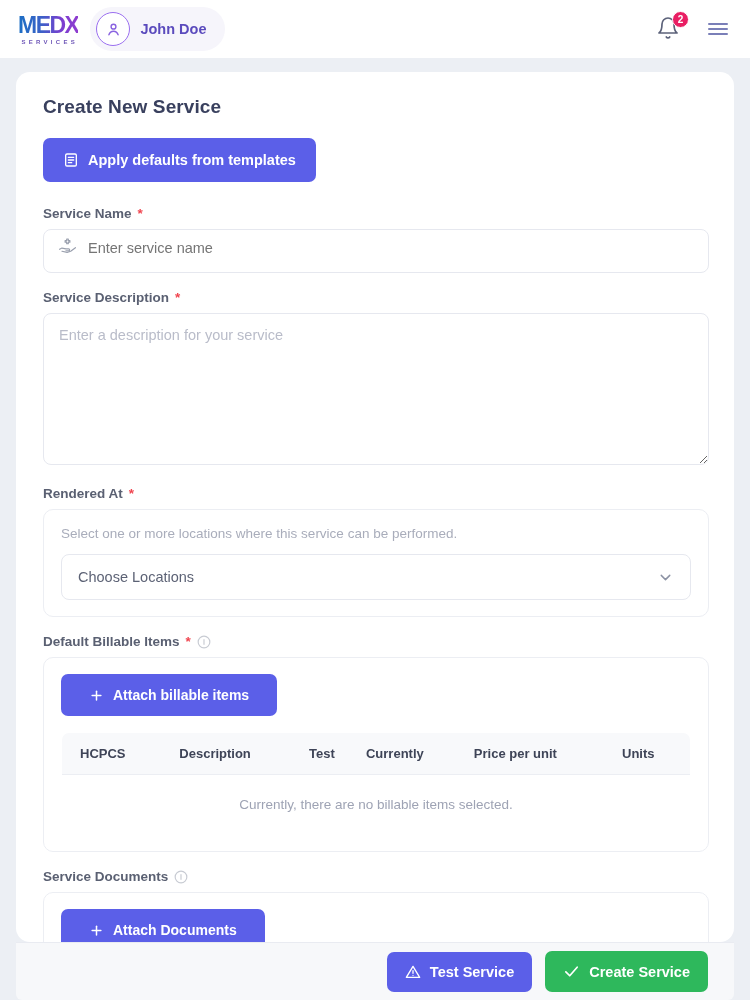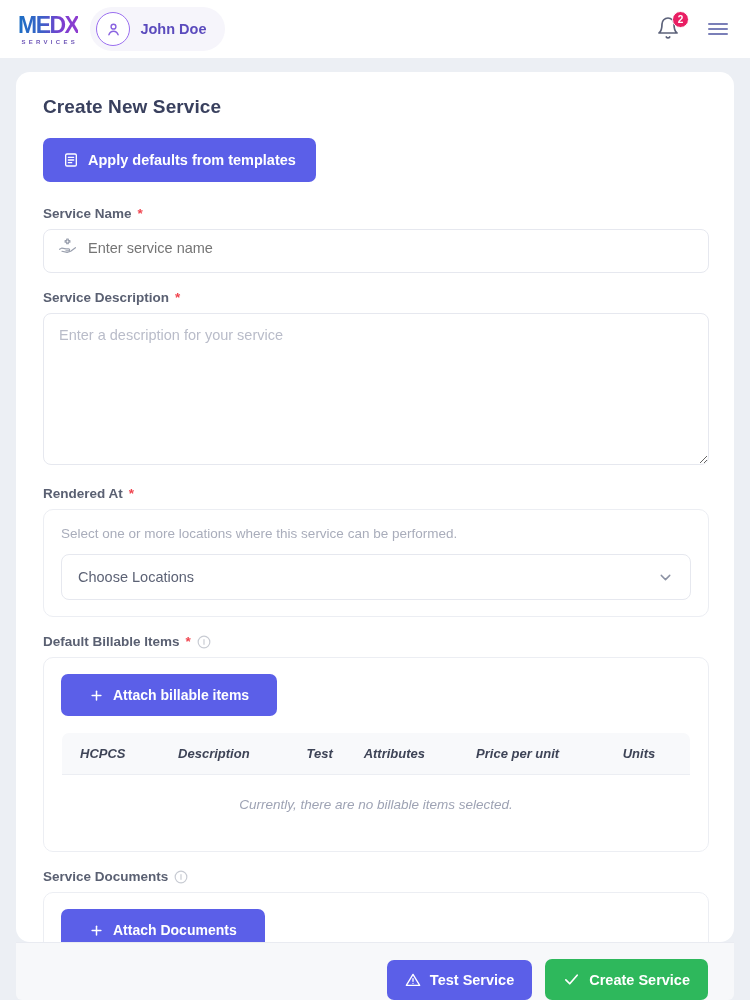--- a/index.html
+++ b/index.html
@@ -108,36 +108,36 @@
   .panel-hint { font-size: 13.5px; color: #a9adbb; margin-bottom: 13px; }
   .select-box {
     border: 1px solid #e6e8ef; border-radius: 8px; height: 46px;
     display: flex; align-items: center; justify-content: space-between;
     padding: 0 16px; background: #fff; cursor: pointer;
   }
   .select-text { font-size: 14.5px; color: #5c6275; }
 
   
   .tbl { width: 100%; border-collapse: collapse; margin-top: 16px;
-         border: 1px solid #eceef3; border-radius: 8px; overflow: hidden; font-style: italic; }
+         border: 1px solid #eceef3; border-radius: 8px; overflow: hidden; }
   .tbl thead th {
     background: #f8f9fb; text-align: left; font-size: 13px; font-weight: 700;
     color: #3e4457; padding: 13px 10px 13px 0; border-bottom: 1px solid #eceef3;
   }
   .tbl thead th:first-child { padding-left: 18px; }
   .tbl td.empty {
     text-align: center; font-size: 13.5px; color: #9ea3b4;
     padding: 22px 0; background: #fff;
   }
 
   
   .bottombar {
     position: absolute; left: 16px; right: 16px; bottom: 0; height: 58px;
     background: #f7f8fa; border-top: 1px solid #e9ebf1;
-    display: flex; align-items: flex-end; justify-content: flex-end;
+    display: flex; align-items: center; justify-content: flex-end;
     gap: 13px; padding: 0 26px;
     border-radius: 0 0 6px 6px;
   }
   .btn-bottom { padding: 12px 18px; font-size: 14.5px; }
 </style>
 </head>
 <body>
 
 <div class="app">
 
@@ -249,21 +249,21 @@
           </svg>
           <span>Attach billable items</span>
         </button>
 
         <table class="tbl">
           <thead>
             <tr>
               <th>HCPCS</th>
               <th>Description</th>
               <th>Test</th>
-              <th>Attributes</th>
+              <th>Currently</th>
               <th>Price per unit</th>
               <th>Units</th>
             </tr>
           </thead>
           <tbody>
             <tr>
               <td class="empty" colspan="6">Currently, there are no billable items selected.</td>
             </tr>
           </tbody>
         </table>

